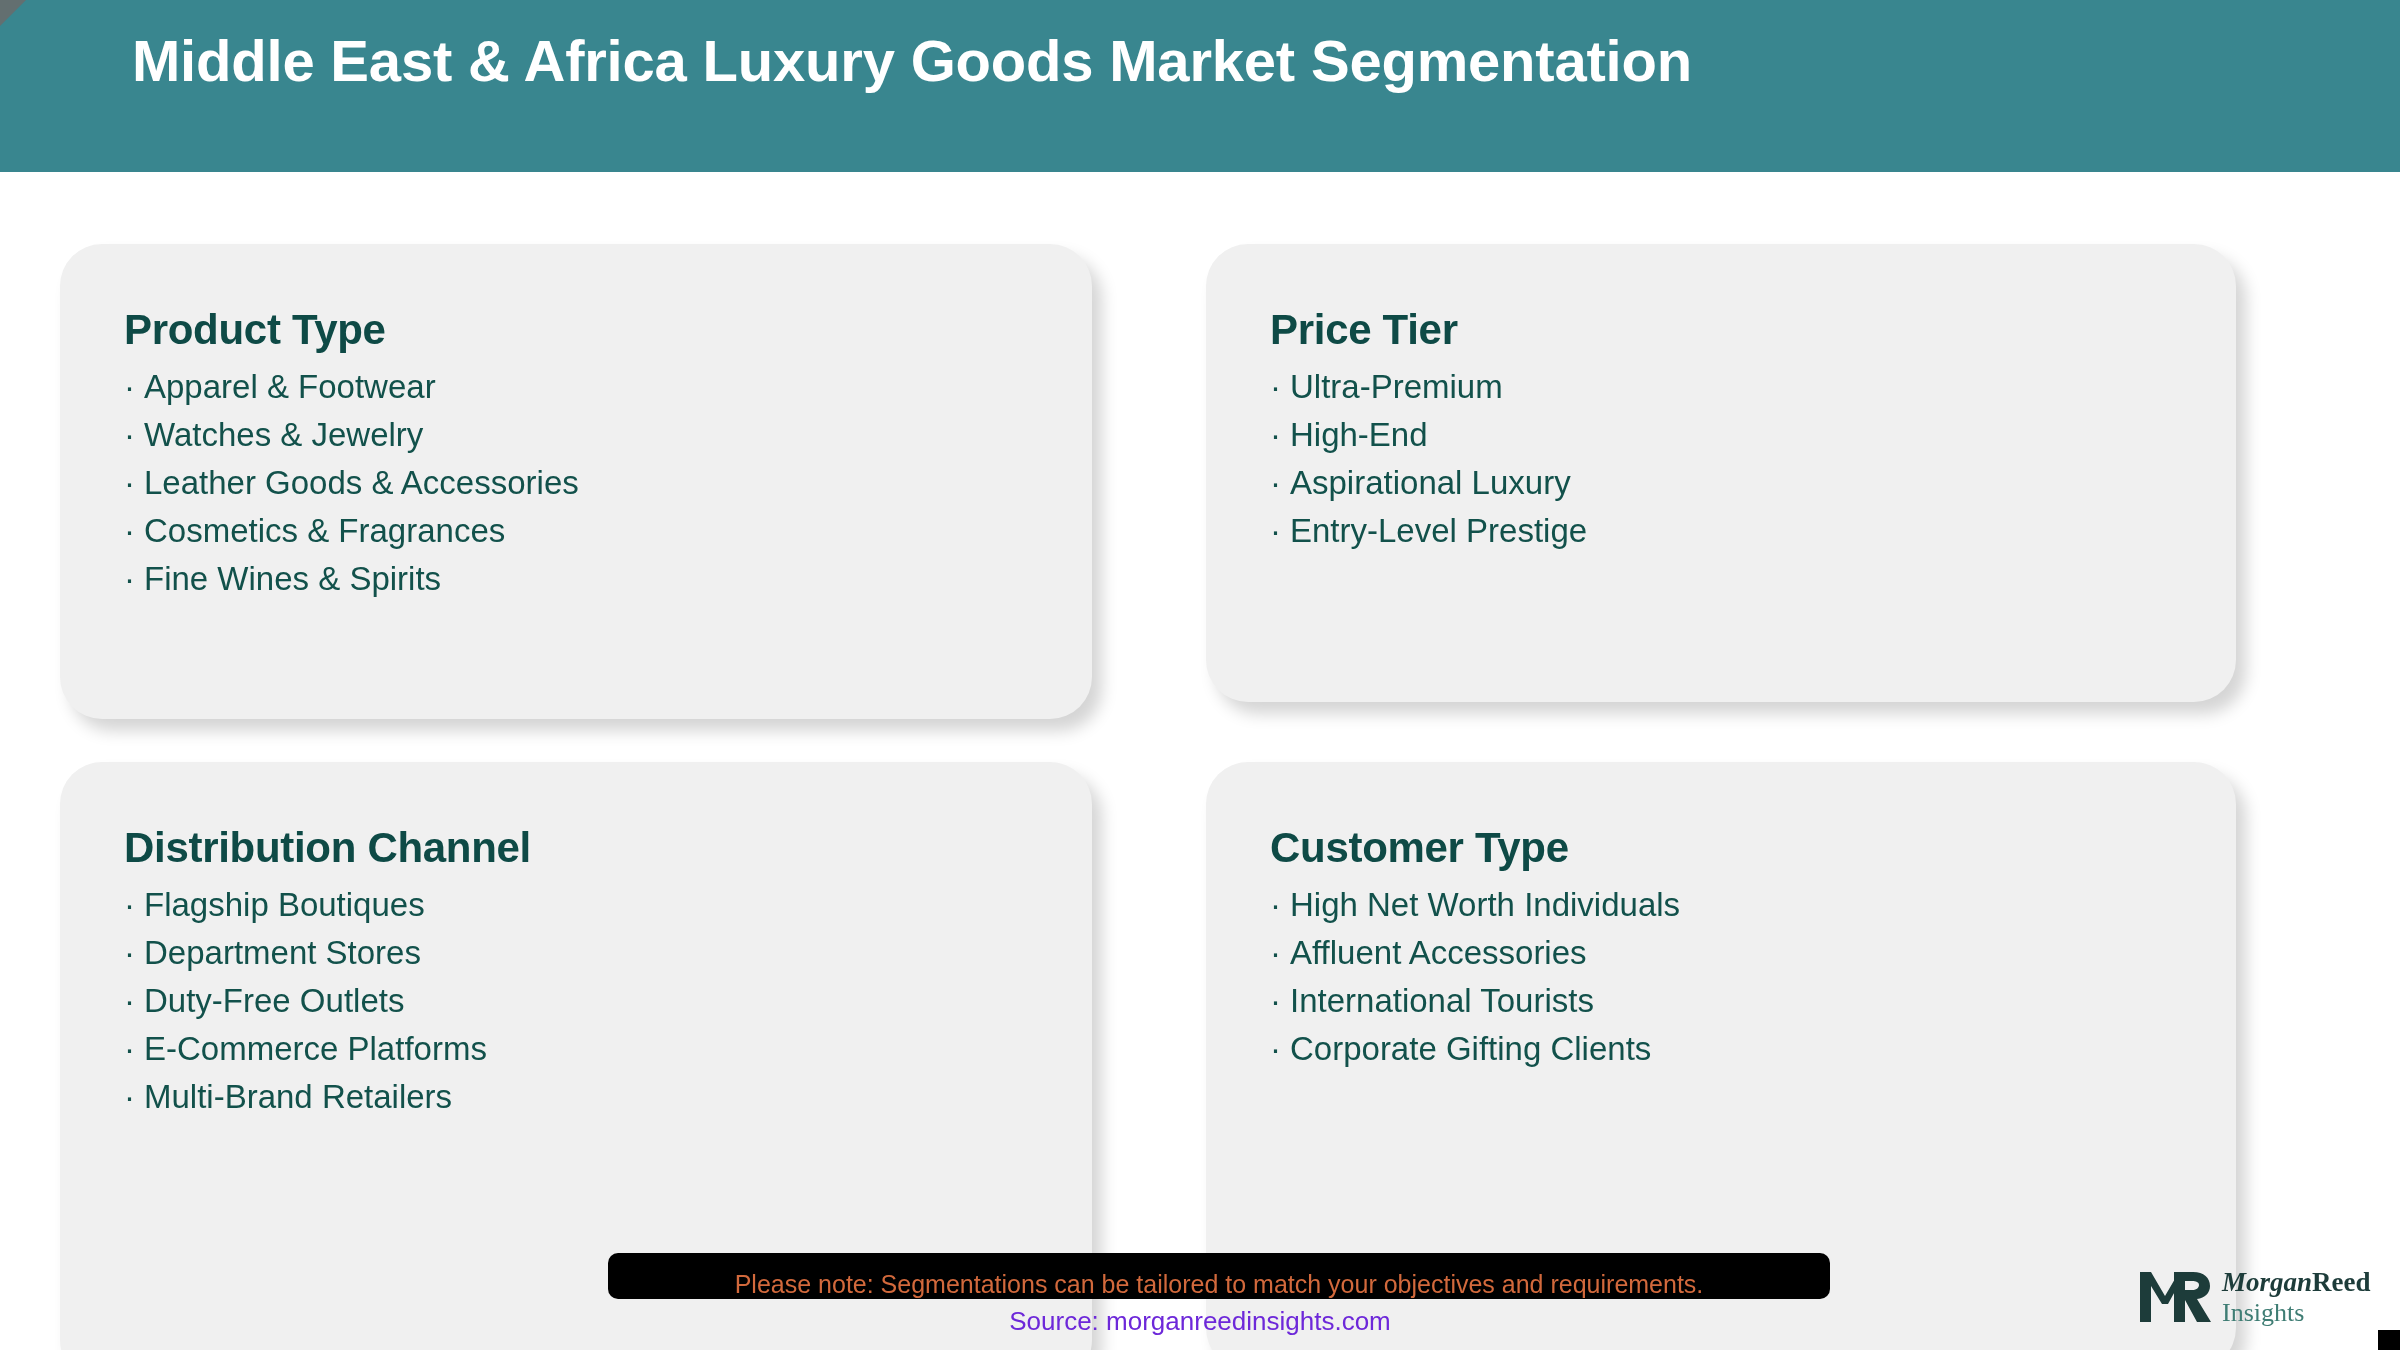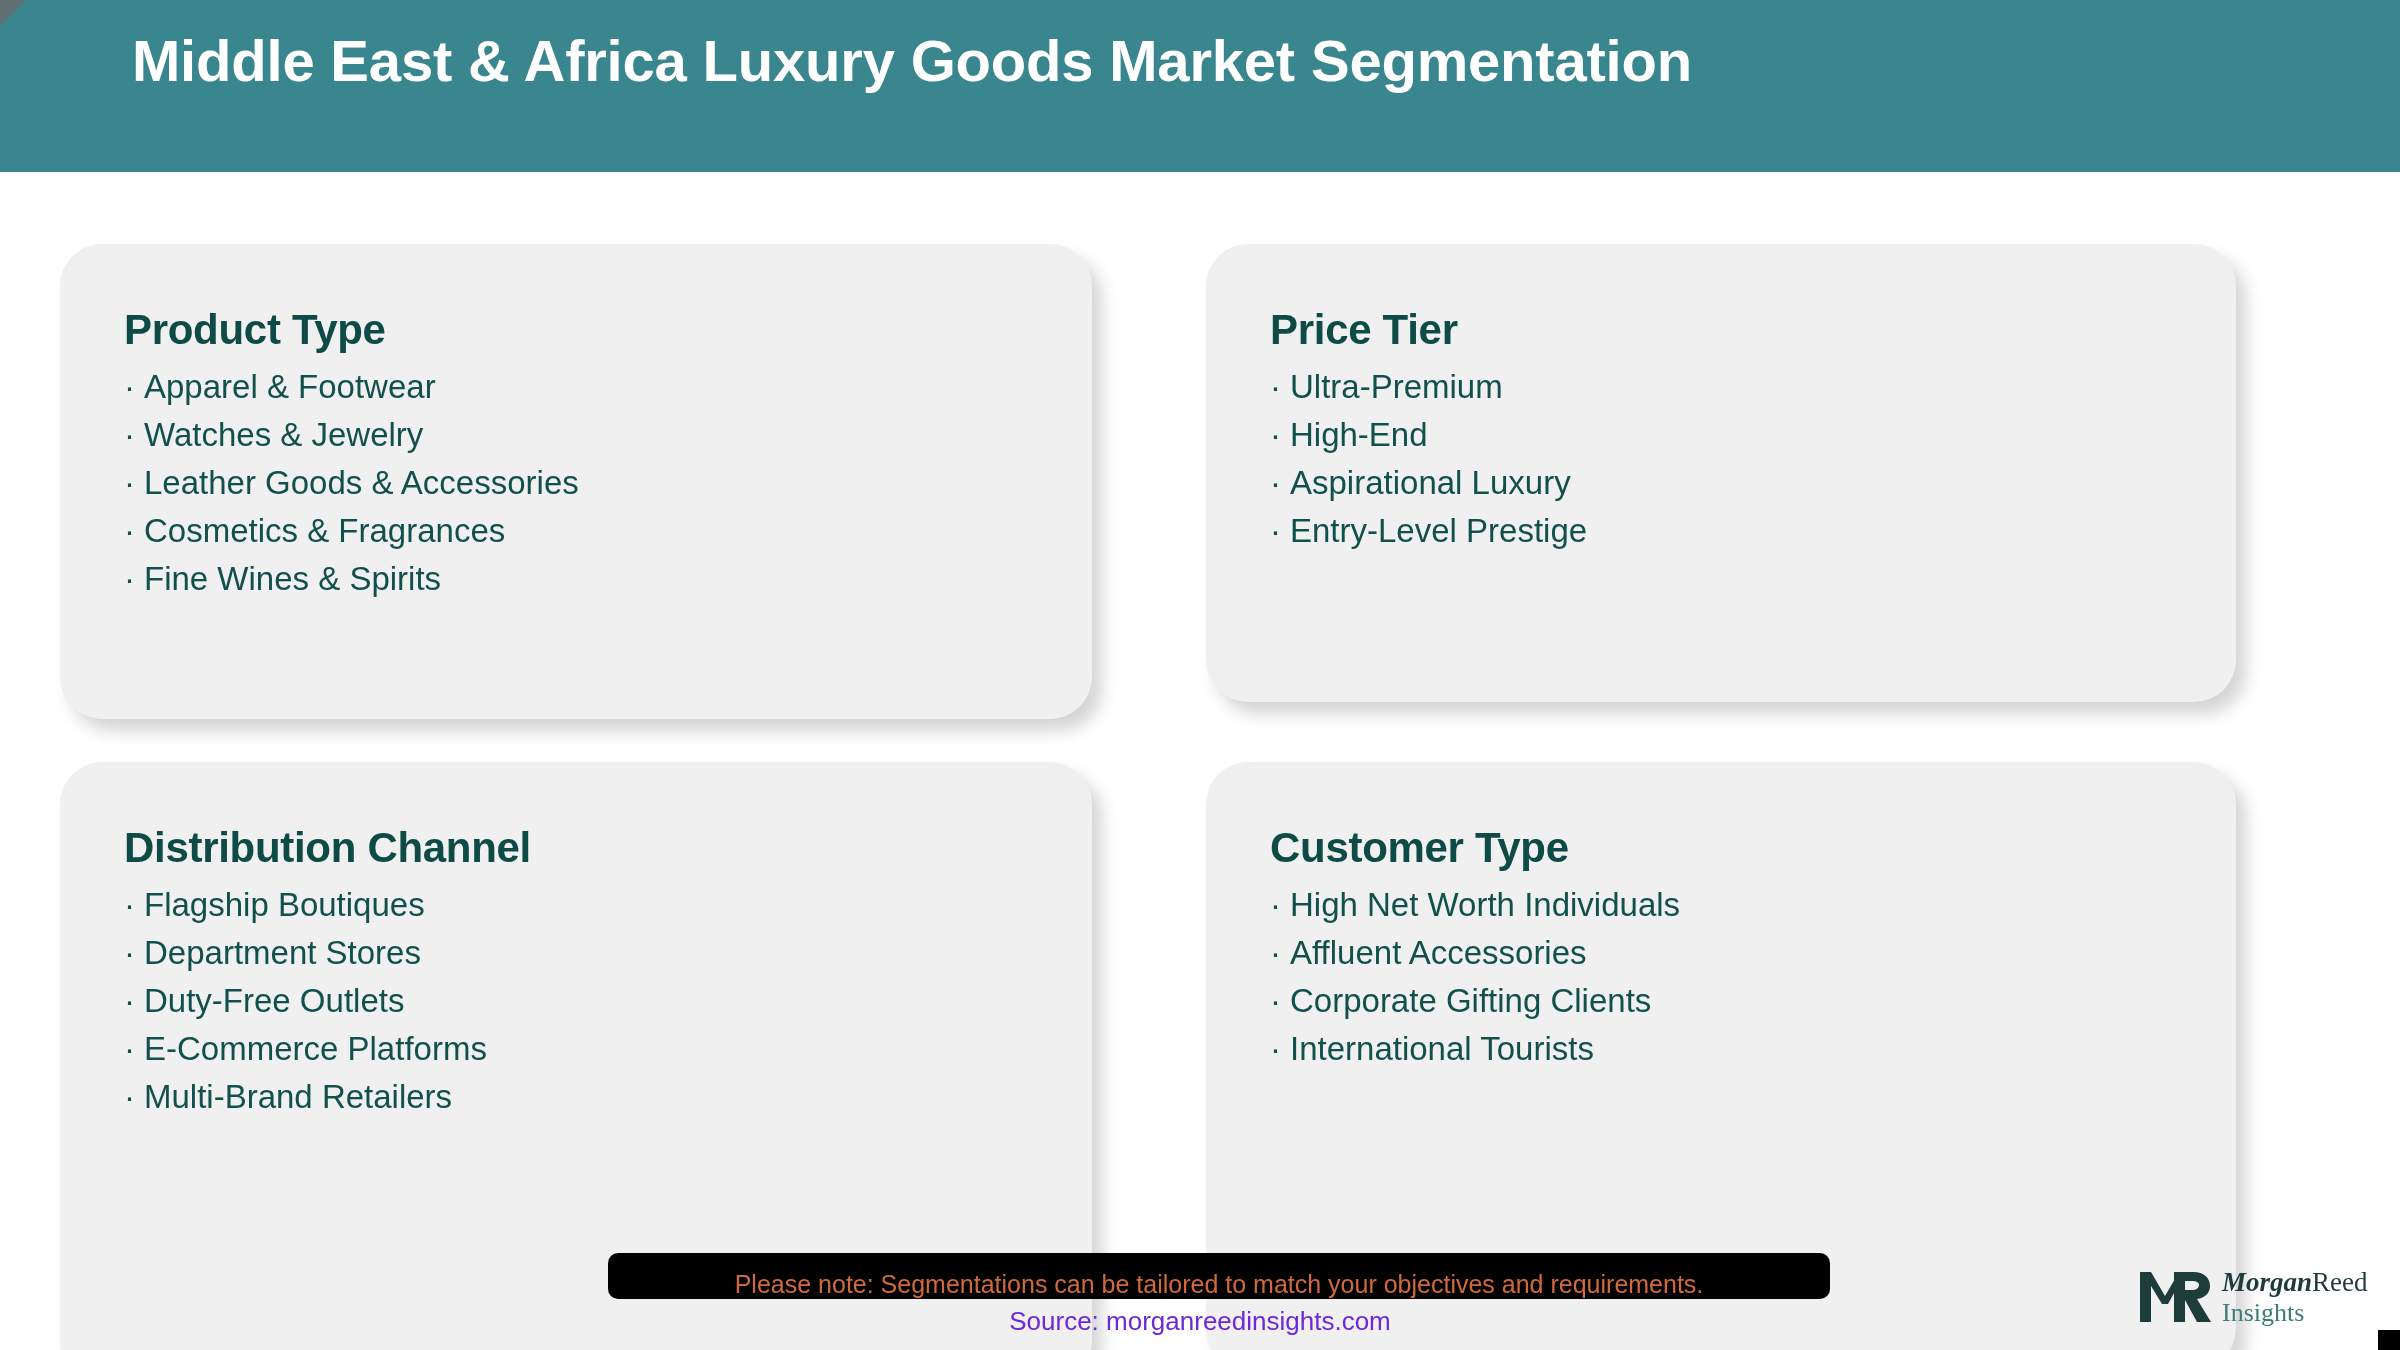--- a/index.html
+++ b/index.html
@@ -152,21 +152,21 @@
   }
   .logo-words {
     display: flex;
     flex-direction: column;
     justify-content: center;
     font-family: "Liberation Serif", serif;
     line-height: 1.0;
   }
   .logo-line1 { font-size: 27px; color: #1d3c3a; white-space: nowrap; }
   .logo-line1 .lw-bold { font-weight: bold; font-style: italic; }
-  .logo-line1 .lw-reg  { font-weight: normal; text-align: right; }
+  .logo-line1 .lw-reg  { font-weight: bold; text-align: right; }
   .logo-line2 {
     font-size: 26px;
     color: #3f7d74;
     margin-top: 4px;
     white-space: nowrap;
   }
 
   .corner-dot {
     position: absolute;
     right: 0;
@@ -218,22 +218,22 @@
         <li><span class="bullet">·</span><span>E-Commerce Platforms</span></li>
         <li><span class="bullet">·</span><span>Multi-Brand Retailers</span></li>
       </ul>
     </div>
 
     <div class="card card-br">
       <div class="card-title">Customer Type</div>
       <ul class="card-list">
         <li><span class="bullet">·</span><span>High Net Worth Individuals</span></li>
         <li><span class="bullet">·</span><span>Affluent Accessories</span></li>
+        <li><span class="bullet">·</span><span>International Tourists</span></li>
         <li><span class="bullet">·</span><span>Corporate Gifting Clients</span></li>
-        <li><span class="bullet">·</span><span>International Tourists</span></li>
       </ul>
     </div>
 
   </div>
 
   <div class="note-pill">
     <span class="note-text">Please note: Segmentations can be tailored to match your objectives and requirements.</span>
   </div>
 
   <div class="source-line">Source: morganreedinsights.com</div>

